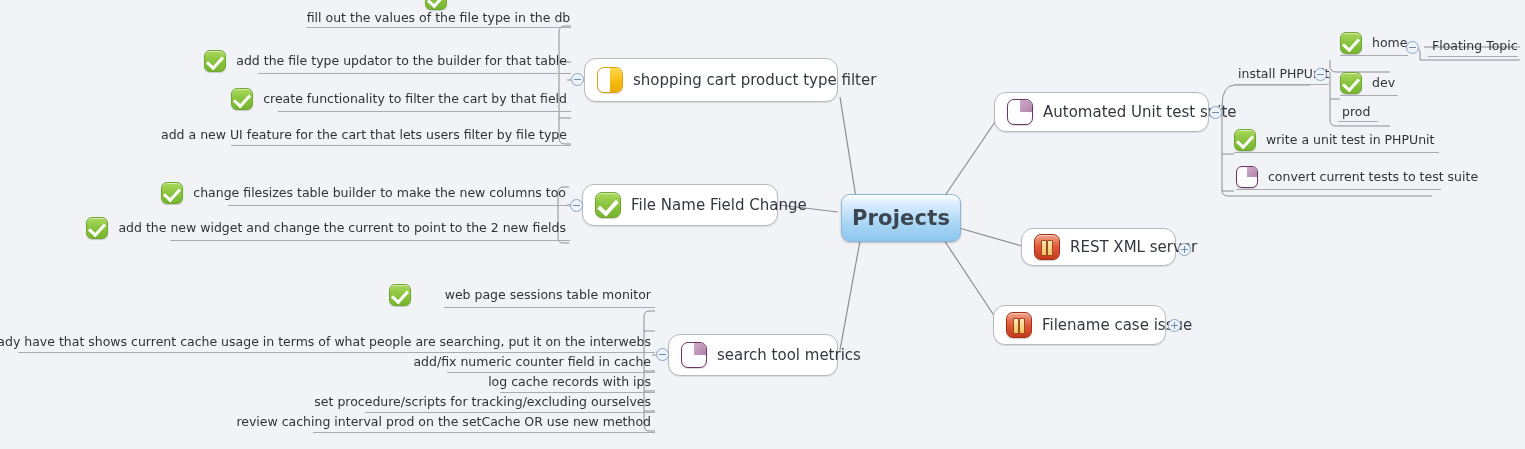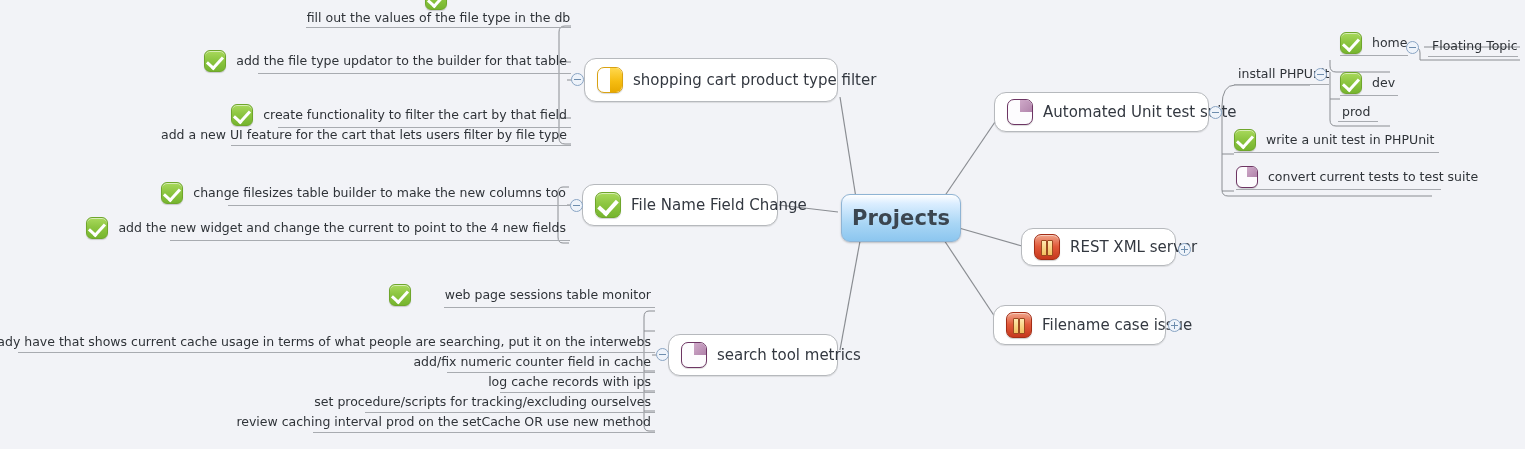--- a/index.html
+++ b/index.html
@@ -271,36 +271,36 @@
   </div>
 
   <div class="subitem right" style="left:306px; top:4px; width:265px; height:24px;flex-direction:column;">
     <span class="ico check small"></span>
     <span class="slabel">fill out the values of the file type in the db</span>
   </div>
   <div class="subitem right" style="left:258px; top:50px; width:313px; height:24px;">
     <span class="ico check small"></span>
     <span class="slabel">add the file type updator to the builder for that table</span>
   </div>
-  <div class="subitem right" style="left:278px; top:104px; width:293px; height:24px;">
+  <div class="subitem right" style="left:278px; top:88px; width:293px; height:24px;">
     <span class="ico check small"></span>
     <span class="slabel">create functionality to filter the cart by that field</span>
   </div>
   <div class="subitem right" style="left:231px; top:126px; width:340px; height:20px;">
     <span class="slabel">add a new UI feature for the cart that lets users filter by file type</span>
   </div>
   <div class="togg" style="left:571px; top:73px;"></div>
 
   <div class="subitem right" style="left:228px; top:182px; width:342px; height:24px;">
     <span class="ico check small"></span>
     <span class="slabel">change filesizes table builder to make the new columns too</span>
   </div>
   <div class="subitem right" style="left:170px; top:217px; width:400px; height:24px;">
     <span class="ico check small"></span>
-    <span class="slabel">add the new widget and change the current to point to the 4 new fields</span>
+    <span class="slabel">add the new widget and change the current to point to the 2 new fields</span>
   </div>
   <div class="togg" style="left:570px; top:199px;"></div>
 
   <div class="subitem right" style="left:444px; top:284px; width:211px; height:24px;gap:24px;">
     <span class="ico check small"></span>
     <span class="slabel">web page sessions table monitor</span>
   </div>
   <div class="subitem right" style="left:18px; top:333px; width:637px; height:20px;">
     <span class="slabel">find that page you already have that shows current cache usage in terms of what people are searching, put it on the interwebs</span>
   </div>

